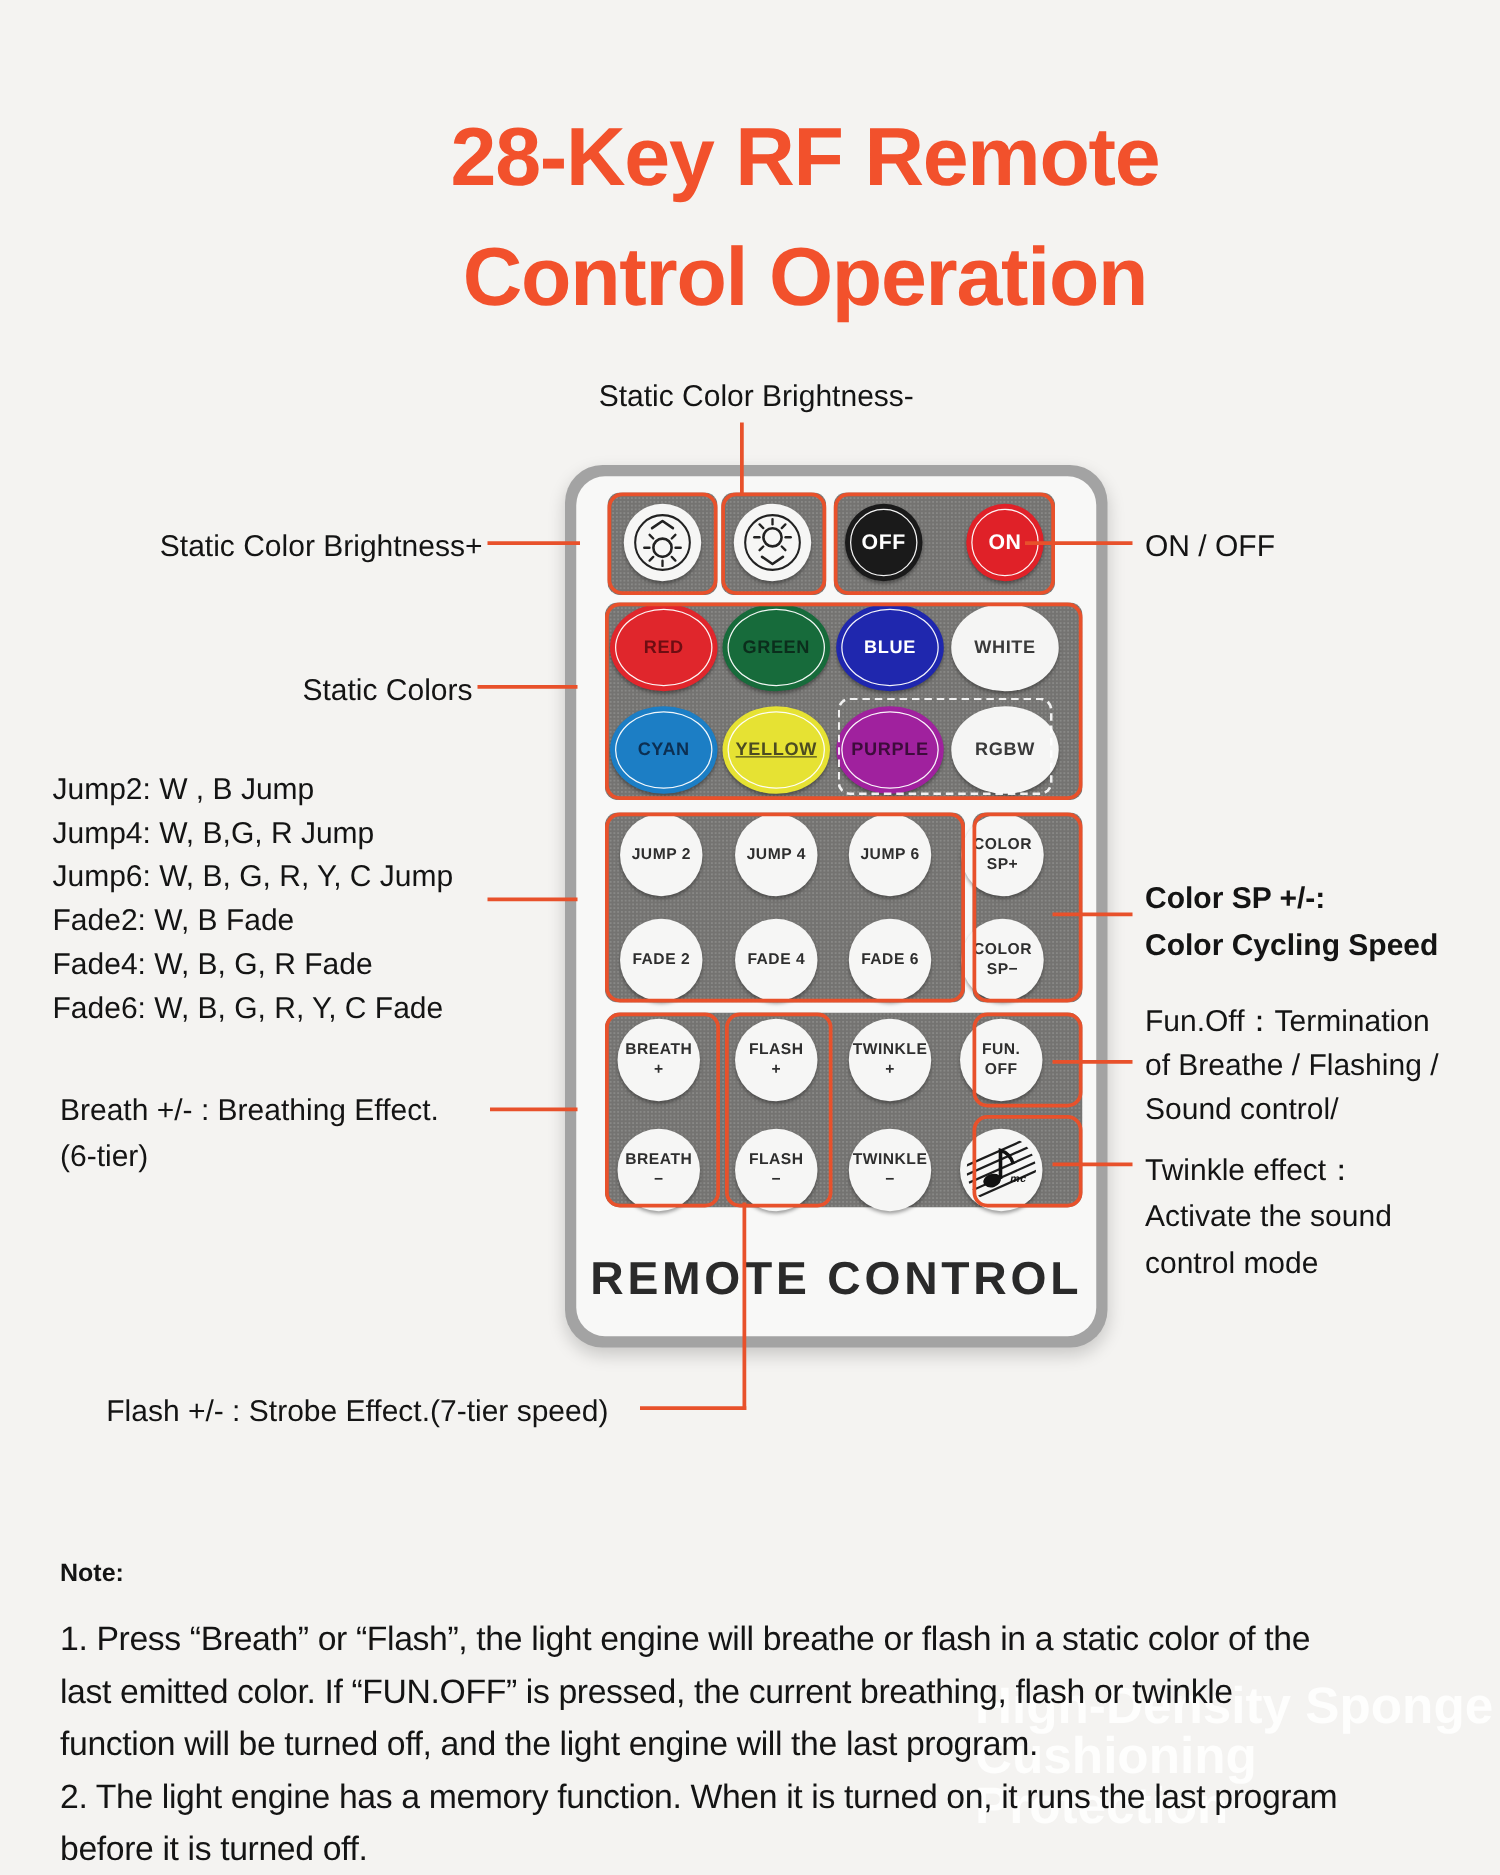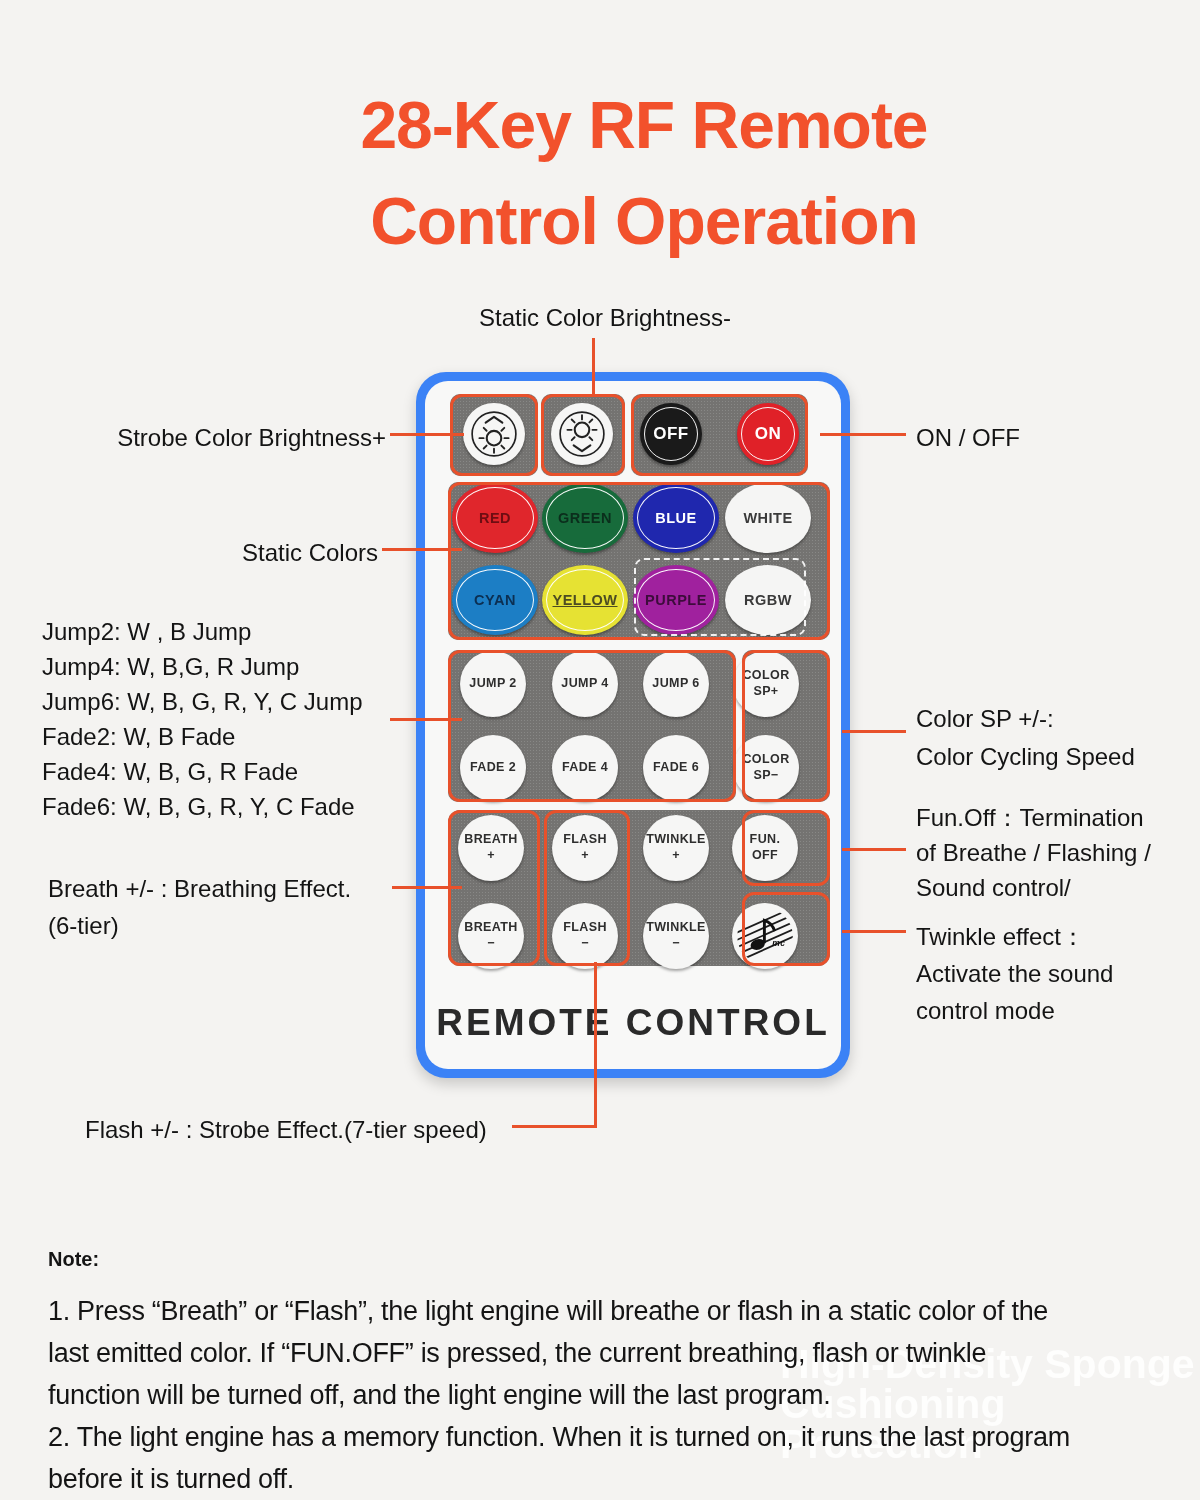--- a/index.html
+++ b/index.html
@@ -16,22 +16,22 @@
     color:#f2512c;
     margin-left:44px;
   }
   
   .ann{position:absolute;font-size:24px;line-height:36px;white-space:pre-line;}
   .ann.r{text-align:right;}
   
   .cline{position:absolute;background:#e8512b;z-index:30;}
   
   .remote{
-    position:absolute;left:416px;top:372px;width:434px;height:706px;
-    background:#3b82f6;border-radius:30px;z-index:5;
+    position:absolute;left:452px;top:372px;width:434px;height:706px;
+    background:#a3a3a3;border-radius:30px;z-index:5;
     box-shadow:0 6px 14px rgba(0,0,0,.18);
   }
   .face{
     position:absolute;left:9px;top:9px;right:9px;bottom:9px;
     background:#f8f8f7;border-radius:23px;
   }
   .panel{
     position:absolute;background-color:#7b7a78;border-radius:10px;
     background-image:radial-gradient(rgba(255,255,255,.10) 1px, rgba(0,0,0,.06) 1px);
     background-size:3px 3px;
@@ -80,30 +80,30 @@
 </style>
 </head>
 <body>
 
 <div id="stage">
 
   <div class="title"><span>28-Key RF Remote</span><br>
     <span>Control Operation</span></div>
 
   <div class="ann" style="left:440px;top:300px;width:330px;text-align:center;">Static Color Brightness-</div>
-  <div class="ann r" style="left:60px;top:420px;width:326px;">Strobe Color Brightness+</div>
+  <div class="ann r" style="left:60px;top:420px;width:326px;">Static Color Brightness+</div>
   <div class="ann" style="left:916px;top:420px;">ON / OFF</div>
   <div class="ann r" style="left:160px;top:535px;width:218px;">Static Colors</div>
   <div class="ann" style="left:42px;top:614px;line-height:35px;">Jump2: W , B Jump
 Jump4: W, B,G, R Jump
 Jump6: W,  B, G, R, Y, C Jump
 Fade2: W,  B Fade
 Fade4: W, B, G, R Fade
 Fade6: W, B, G, R, Y, C Fade</div>
-  <div class="ann" style="left:916px;top:700px;line-height:38px;">Color SP +/-:
+  <div class="ann" style="left:916px;top:700px;line-height:38px;font-weight:bold;">Color SP +/-:
 Color Cycling Speed</div>
   <div class="ann" style="left:916px;top:800px;line-height:35px;">Fun.Off：Termination
 of Breathe / Flashing /
 Sound control/</div>
   <div class="ann" style="left:48px;top:870px;line-height:37px;">Breath +/- : Breathing Effect.
 (6-tier)</div>
   <div class="ann" style="left:916px;top:918px;line-height:37px;">Twinkle effect：
 Activate the sound
 control mode</div>
   <div class="ann" style="left:85px;top:1112px;">Flash +/- : Strobe Effect.(7-tier speed)</div>

